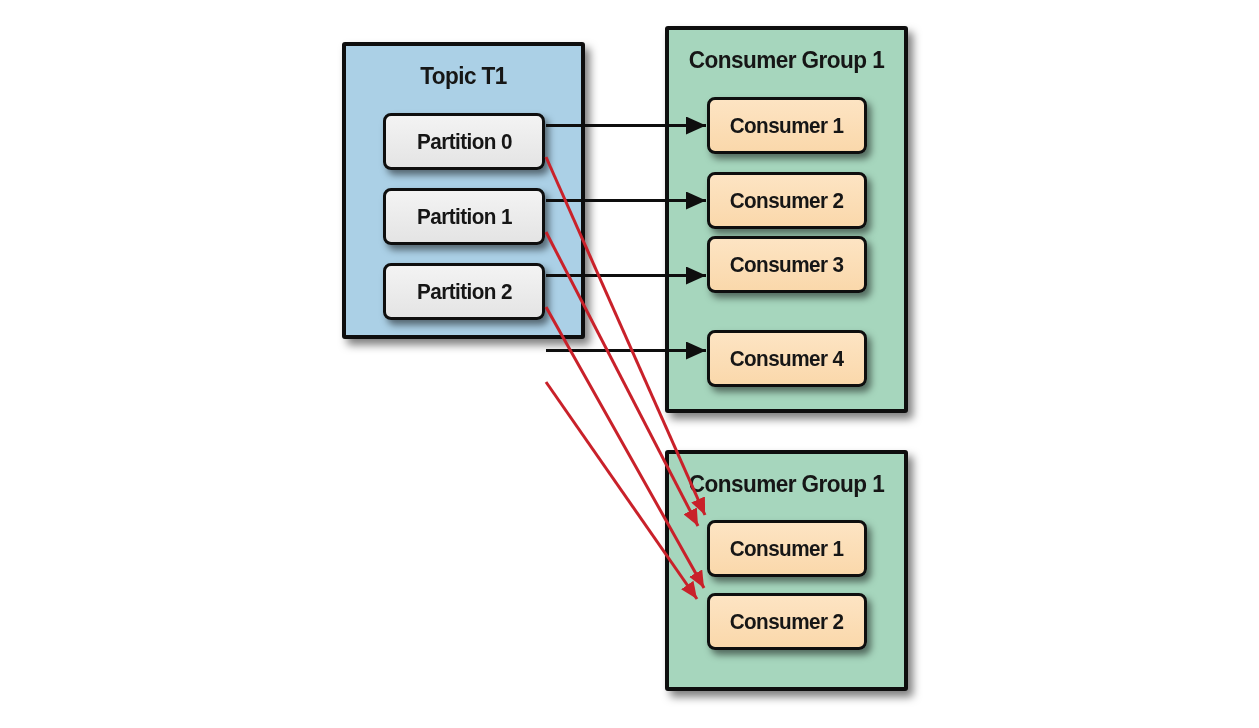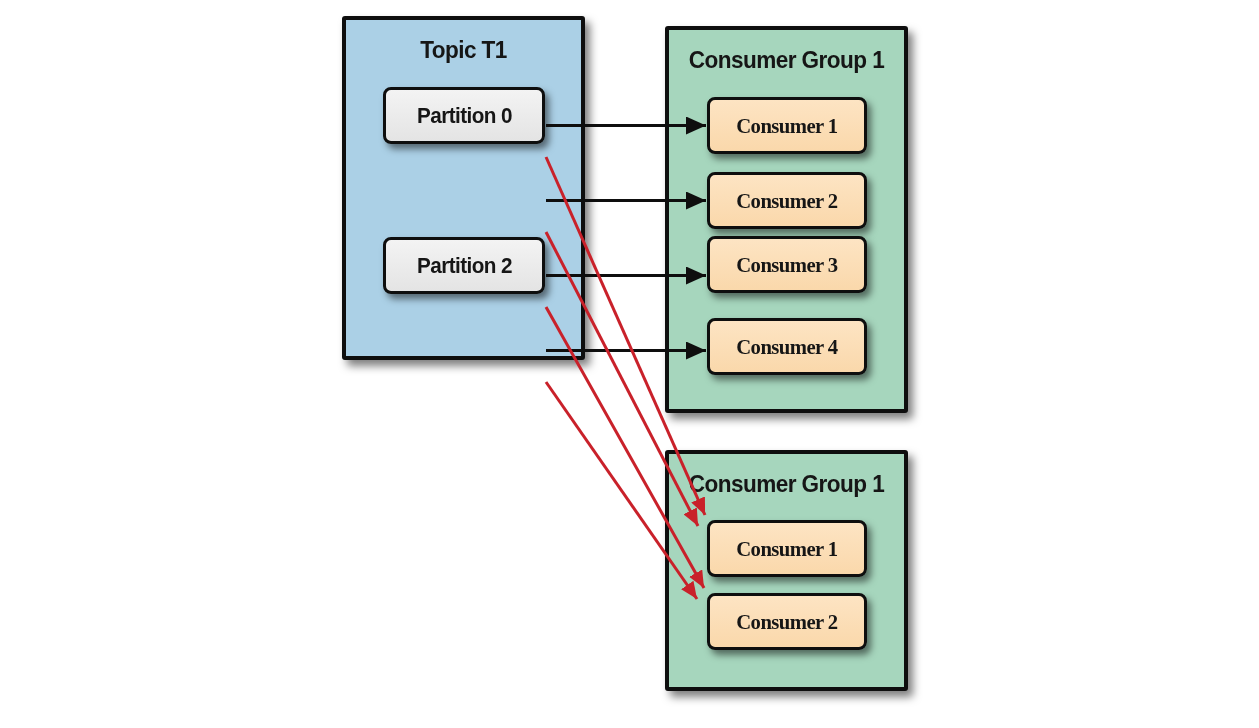--- a/index.html
+++ b/index.html
@@ -64,21 +64,20 @@
     width: 162px;
     height: 57px;
     left: 37px;
     background: linear-gradient(var(--c-partition-top), var(--c-partition-bot));
   }
   .node.consumer {
     width: 160px;
     height: 57px;
     left: 38px;
     background: linear-gradient(var(--c-consumer-top), var(--c-consumer-bot));
-    font-family: Liberation Serif, serif;
   }
   .node-label {
     font-size: 22px;
     font-weight: 700;
     letter-spacing: -0.6px;
     color: var(--c-text);
     transform: scaleX(0.94);
     transform-origin: center;
     white-space: nowrap;
   }
@@ -90,42 +89,45 @@
     pointer-events: none;
   }
   line.black-conn { stroke: var(--c-black-arrow); stroke-width: 3.2; }
   line.red-conn   { stroke: var(--c-red-arrow);   stroke-width: 3;   }
 </style>
 </head>
 <body>
 
 <div class="stage">
 
-  <div class="groupbox topic" style="left:342px; top:16px; width:243px; height:344px;">
+  <div class="groupbox topic" style="left:342px; top:42px; width:243px; height:297px;">
     <div class="group-title">Topic T1</div>
     <div class="node partition" style="top:67px;">
       <span class="node-label">Partition 0</span>
+    </div>
+    <div class="node partition" style="top:142px;">
+      <span class="node-label">Partition 1</span>
     </div>
     <div class="node partition" style="top:217px;">
       <span class="node-label">Partition 2</span>
     </div>
   </div>
 
   <div class="groupbox cgroup" style="left:665px; top:26px; width:243px; height:387px;">
     <div class="group-title">Consumer Group 1</div>
     <div class="node consumer" style="top:67px;">
       <span class="node-label">Consumer 1</span>
     </div>
     <div class="node consumer" style="top:142px;">
       <span class="node-label">Consumer 2</span>
     </div>
     <div class="node consumer" style="top:206px;">
       <span class="node-label">Consumer 3</span>
     </div>
-    <div class="node consumer" style="top:288px;">
+    <div class="node consumer" style="top:300px;">
       <span class="node-label">Consumer 4</span>
     </div>
   </div>
 
   <div class="groupbox cgroup" style="left:665px; top:450px; width:243px; height:241px;">
     <div class="group-title">Consumer Group 1</div>
     <div class="node consumer" style="top:66px;">
       <span class="node-label">Consumer 1</span>
     </div>
     <div class="node consumer" style="top:139px;">

